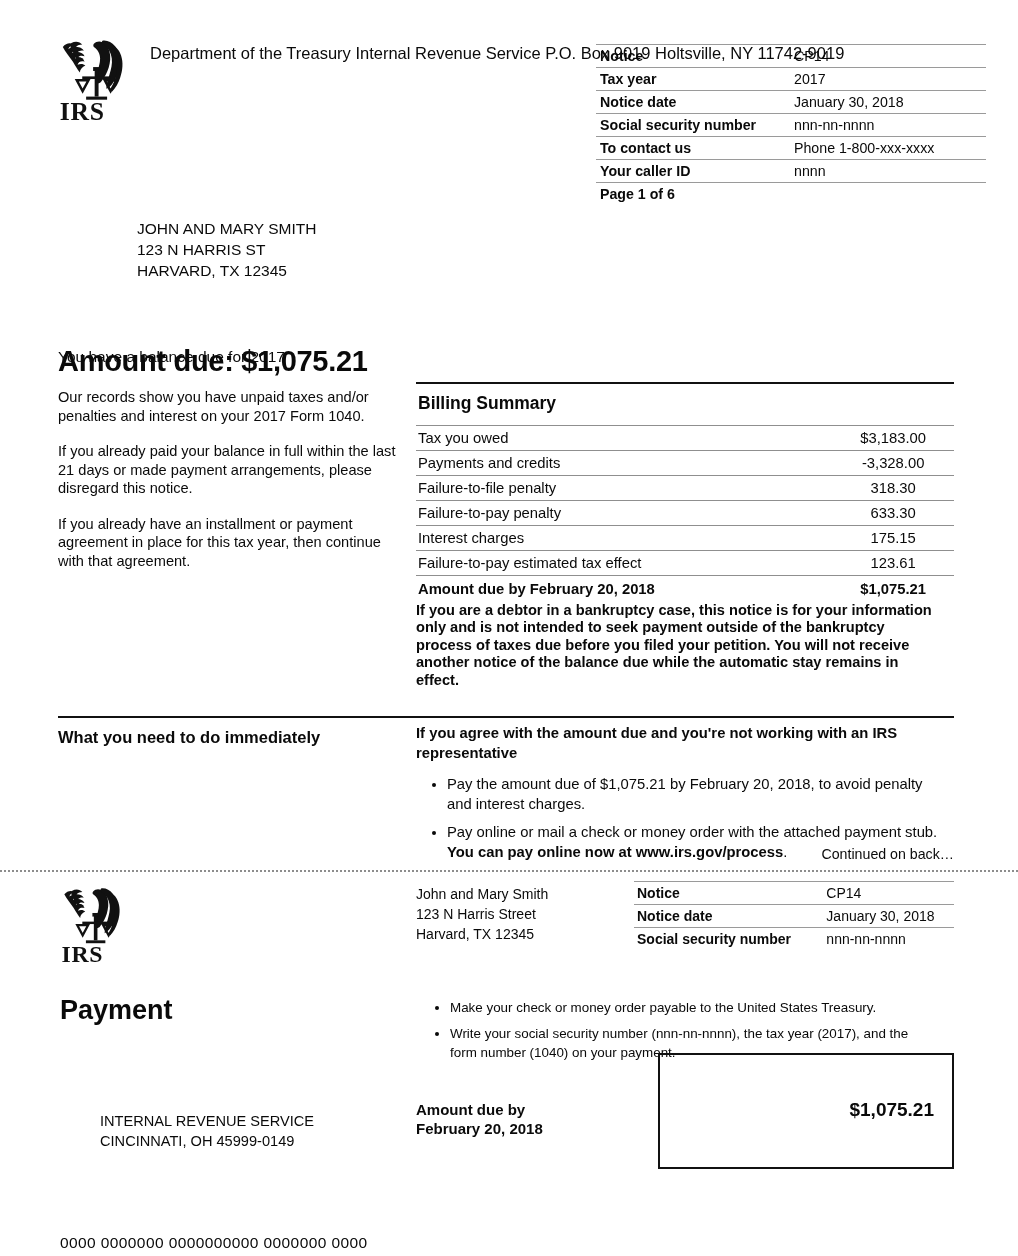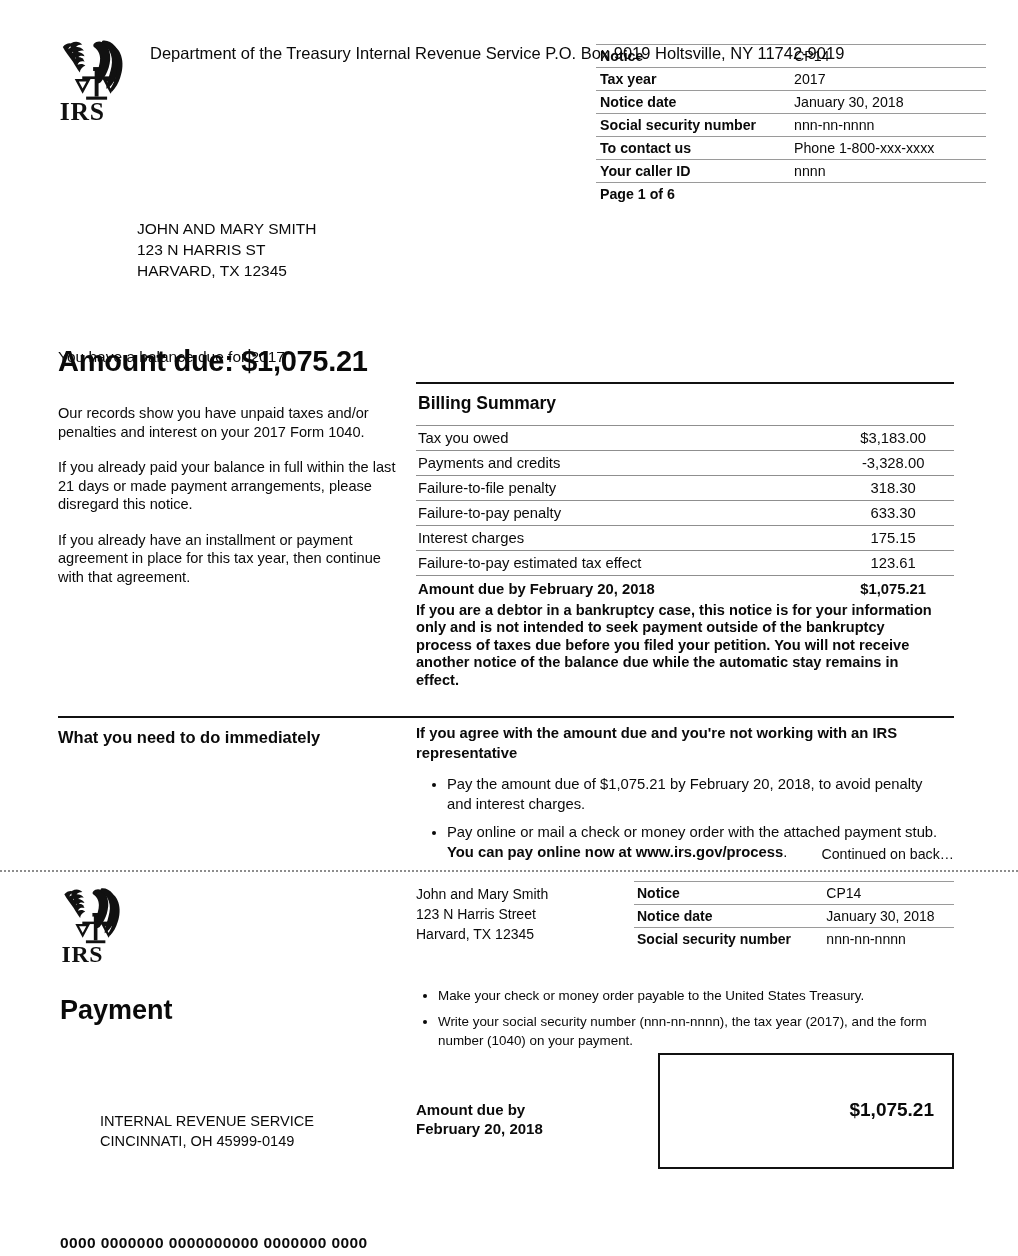--- a/index.html
+++ b/index.html
@@ -54,21 +54,21 @@
   .balance-amount {
     position: absolute; left: 58px; top: 345px;
     font-size: 29px; font-weight: bold; letter-spacing: -0.3px;
   }
 
   
   .left-col {
     position: absolute; left: 58px; top: 388px; width: 340px;
     font-size: 14.6px; line-height: 18.5px;
   }
-  .left-col p { margin: 16px 0 17px 0; }
+  .left-col p { margin: 0 0 17px 0; }
 
   
   .billing-wrap { position: absolute; left: 416px; top: 382px; width: 538px; }
   .billing-top-rule { border-top: 2.5px solid #111; }
   .billing-title { font-size: 17.5px; font-weight: bold; padding: 9px 0 11px 2px; }
   .billing-table { width: 100%; border-collapse: collapse; font-size: 14.8px; }
   .billing-table tr { border-top: 1px solid #8f8f8f; margin-left: 33px; }
   .billing-table td { padding: 4px 0 4px 2px; }
   .billing-table td.amt { text-align: center; padding-right: 2px; white-space: nowrap; }
   .billing-table tr.total { border-top: 1px solid #8f8f8f; font-weight: bold; }
@@ -126,21 +126,21 @@
   .stub-table tr:last-child { border-bottom: none; }
   .stub-table th {
     text-align: left; font-weight: bold; padding: 3px 6px 3px 3px; white-space: nowrap;
   }
   .stub-table td { text-align: left; padding: 3px 0; white-space: nowrap; }
 
   .stub-bullets {
     position: absolute; left: 416px; top: 982px; width: 530px;
     font-size: 13.4px; line-height: 19px;
   }
-  .stub-bullets ul { margin: 4px; padding-left: 18px; list-style: disc; }
+  .stub-bullets ul { margin: 16px; padding-left: 18px; list-style: disc; }
   .stub-bullets li { margin-bottom: 7px; }
 
   .amount-due-label {
     position: absolute; left: 416px; top: 1100px;
     font-size: 15px; font-weight: bold; line-height: 19px; white-space: pre-line;
   }
   .amount-box {
     position: absolute; left: 658px; top: 1053px;
     width: 296px; height: 116px;
     border: 2px solid #111;
@@ -148,21 +148,21 @@
   .amount-box-value {
     position: absolute; right: 18px; top: 44px;
     font-size: 19px; font-weight: bold;
   }
   .mail-address {
     position: absolute; left: 100px; top: 1111px;
     font-size: 14.6px; line-height: 20px; white-space: pre-line;
   }
   .scanline {
     position: absolute; left: 60px; top: 1234px;
-    font-size: 15.5px; font-weight: bold; letter-spacing: 0.4px;
+    font-size: 15.5px; font-weight: normal; letter-spacing: 0.4px;
   }
 </style>
 </head>
 <body>
 
 <div class="page">
 
   <div class="masthead">
     <div class="irs-logo">
       <svg viewBox="0 0 100 112" width="78" height="87" aria-hidden="true">

